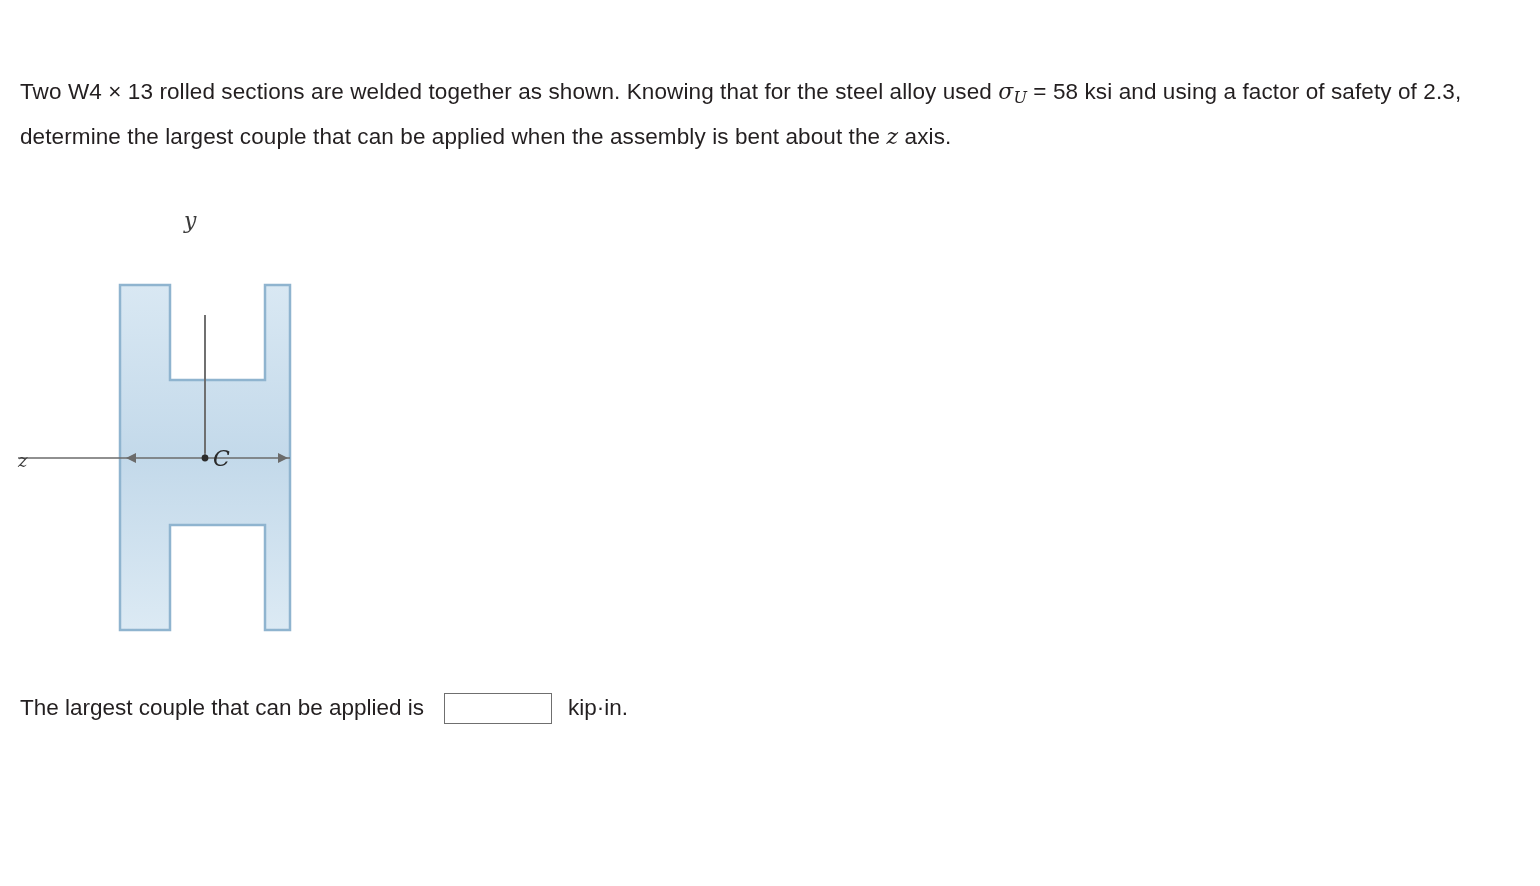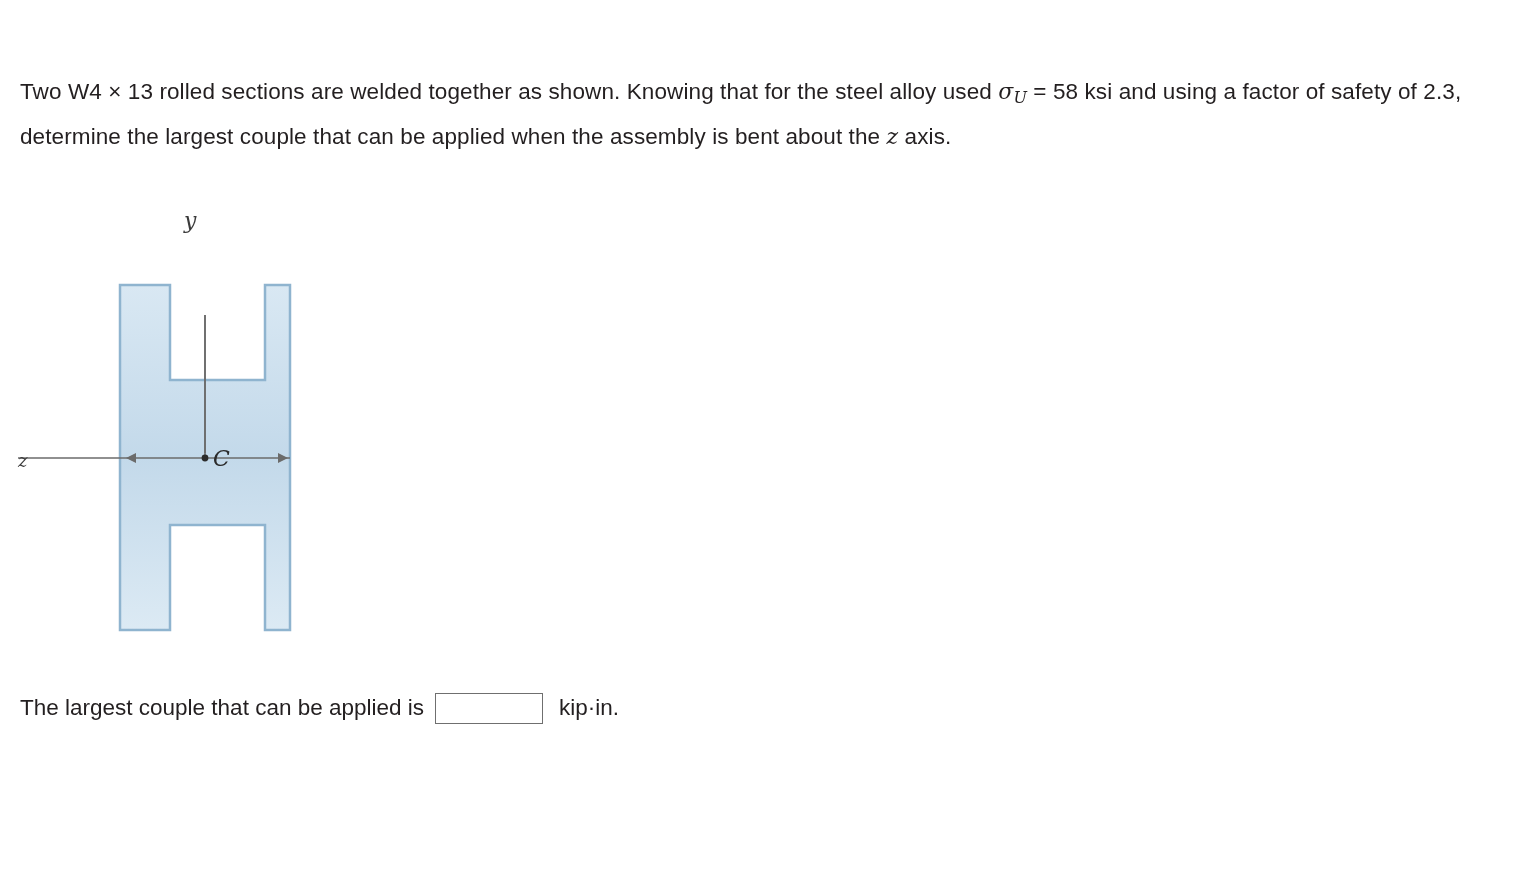--- a/index.html
+++ b/index.html
@@ -59,21 +59,21 @@
     left: 20px;
     top: 692px;
     font-size: 22.5px;
     line-height: 32px;
     color: #231f20;
     display: flex;
     align-items: center;
     gap: 0px;
   }
   .answer-label {
-    margin-right: 11px;
+    margin-right: 20px;
   }
   .answer-box {
     width: 108px;
     height: 31px;
     border: 1px solid #6f6f6f;
     background: #ffffff;
     box-sizing: border-box;
     outline: none;
     font-family: "Liberation Sans", sans-serif;
     font-size: 19px;

